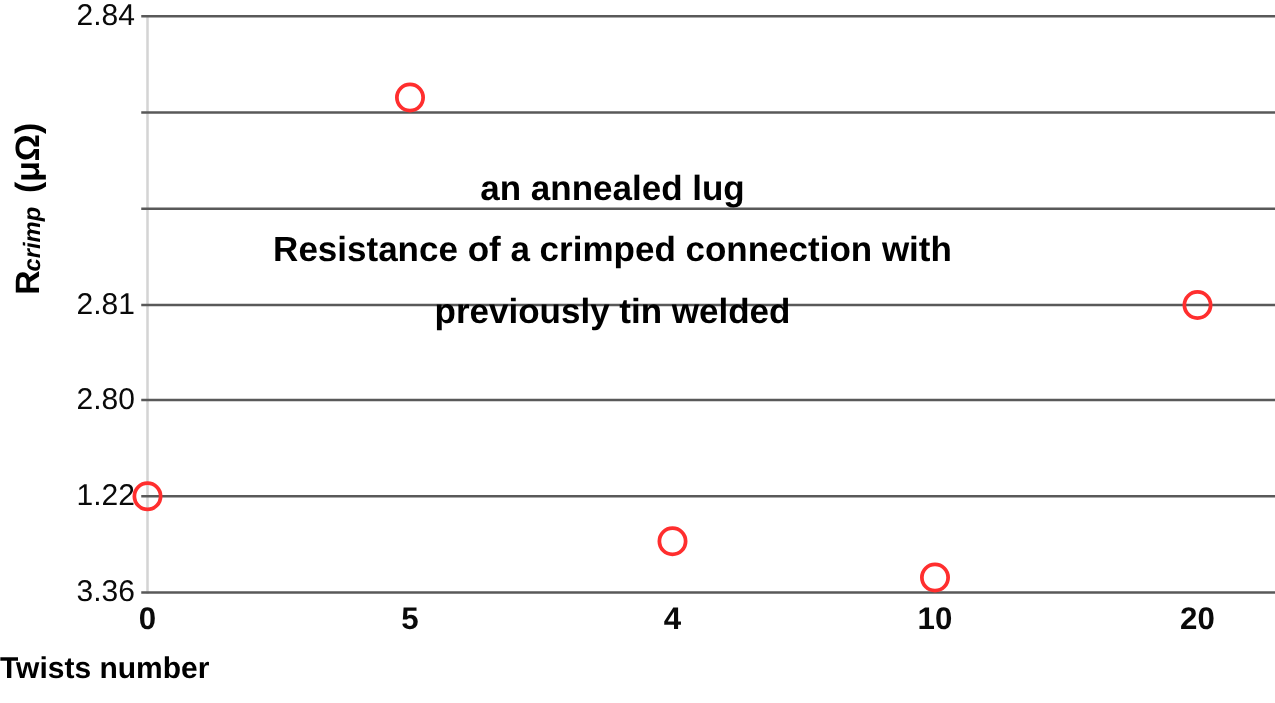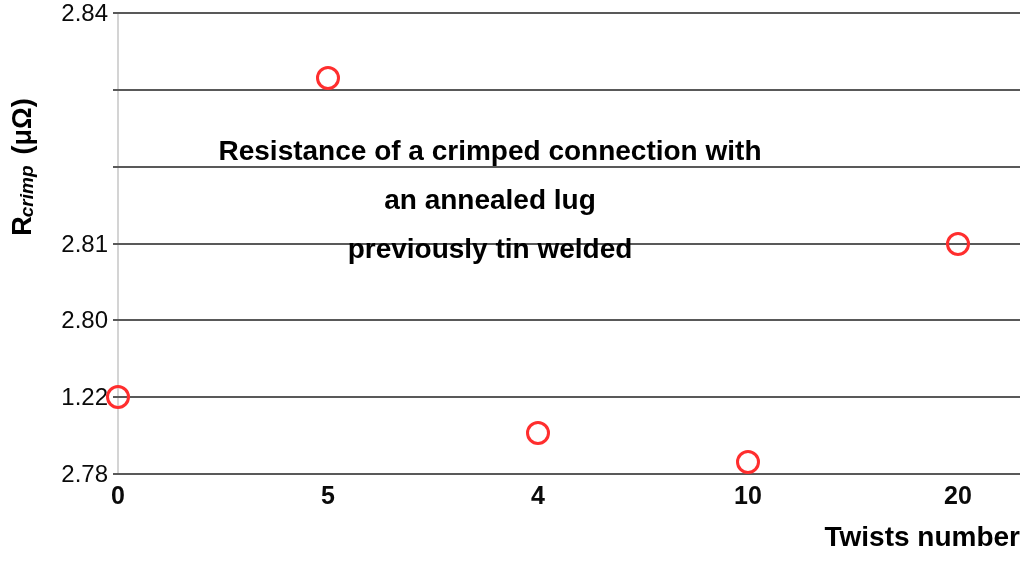--- a/index.html
+++ b/index.html
@@ -148,39 +148,39 @@
     font-weight: bold;
     color: #0a0a0a;
   }
 
   
   #xlabel {
     position: absolute;
     left: 0;
     top: 521px;
     width: 1020px;
-    text-align: right;
-    font-size: 28px;
+    text-align: left;
+    font-size: 24px;
     font-weight: bold;
     color: #000000;
   }
 </style>
 </head>
 <body>
 
 <div id="figure">
 
   <div id="ylabel">
     <span>R</span>
       <span class="sub">crimp</span>
       <span class="unit">(μΩ)</span>
   </div>
 
   <div id="ytick-col">
-      <div class="ytick" style="top: 474px;">2.78</div>
+      <div class="ytick" style="top: 474px;">3.36</div>
       <div class="ytick" style="top: 397.167px;">1.22</div>
       <div class="ytick" style="top: 320.333px;">2.80</div>
       <div class="ytick" style="top: 243.5px;">2.81</div>
       <div class="ytick" style="top: 13px;">2.84</div>
     </div>
 
   <div id="plot">
     <div id="yaxis-line"></div>
   <div class="gridline" style="top: 473px; border-top-color: rgb(89, 89, 89);"></div>
       <div class="gridline" style="top: 396.167px; border-top-color: rgb(89, 89, 89);"></div>
@@ -190,22 +190,22 @@
       <div class="gridline" style="top: 88.8333px; border-top-color: rgb(89, 89, 89);"></div>
       <div class="gridline" style="top: 12px; border-top-color: rgb(89, 89, 89);"></div>
       <div class="marker" title="0, 2.79" style="left: 5px; top: 397.167px; border-color: rgb(255, 46, 46);"></div>
       <div class="marker" title="5, 2.8315" style="left: 215px; top: 78.3083px; border-color: rgb(255, 46, 46);"></div>
       <div class="marker" title="10, 2.7853" style="left: 425px; top: 433.278px; border-color: rgb(255, 46, 46);"></div>
       <div class="marker" title="15, 2.7815" style="left: 635px; top: 462.475px; border-color: rgb(255, 46, 46);"></div>
       <div class="marker" title="20, 2.81" style="left: 845px; top: 243.5px; border-color: rgb(255, 46, 46);"></div>
     </div>
 
   <div id="chart-title">
+      <span class="tline">an annealed lug</span>
       <span class="tline">Resistance of a crimped connection with</span>
-      <span class="tline">an annealed lug</span>
       <span class="tline">previously tin welded</span>
     </div>
 
   <div id="xtick-row">
       <div class="xtick" style="left: 118px;">0</div>
       <div class="xtick" style="left: 328px;">5</div>
       <div class="xtick" style="left: 538px;">4</div>
       <div class="xtick" style="left: 748px;">10</div>
       <div class="xtick" style="left: 958px;">20</div>
     </div>

